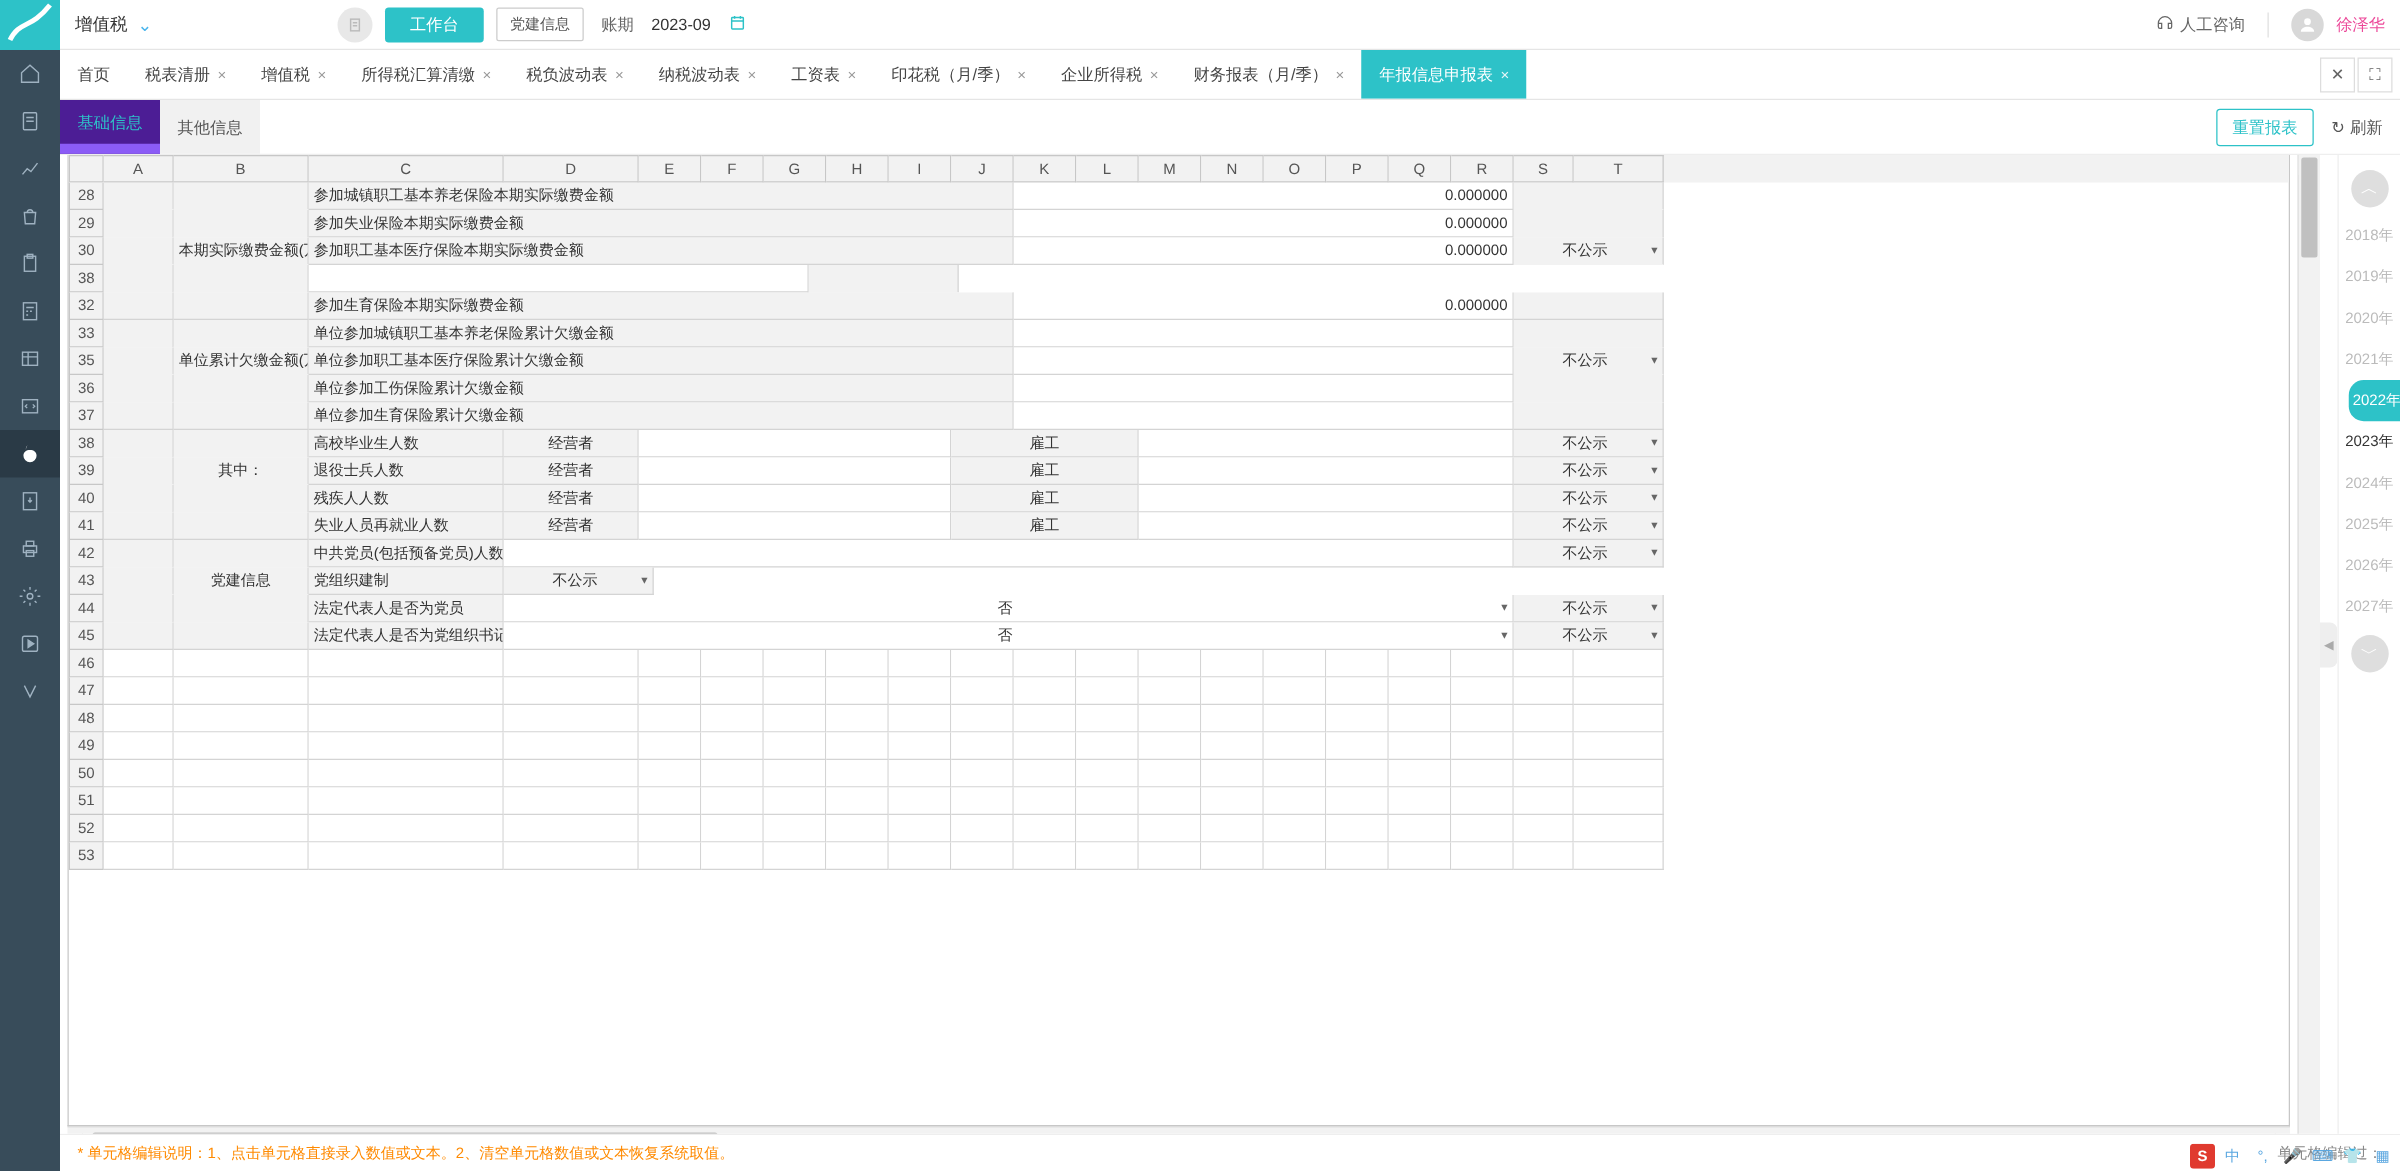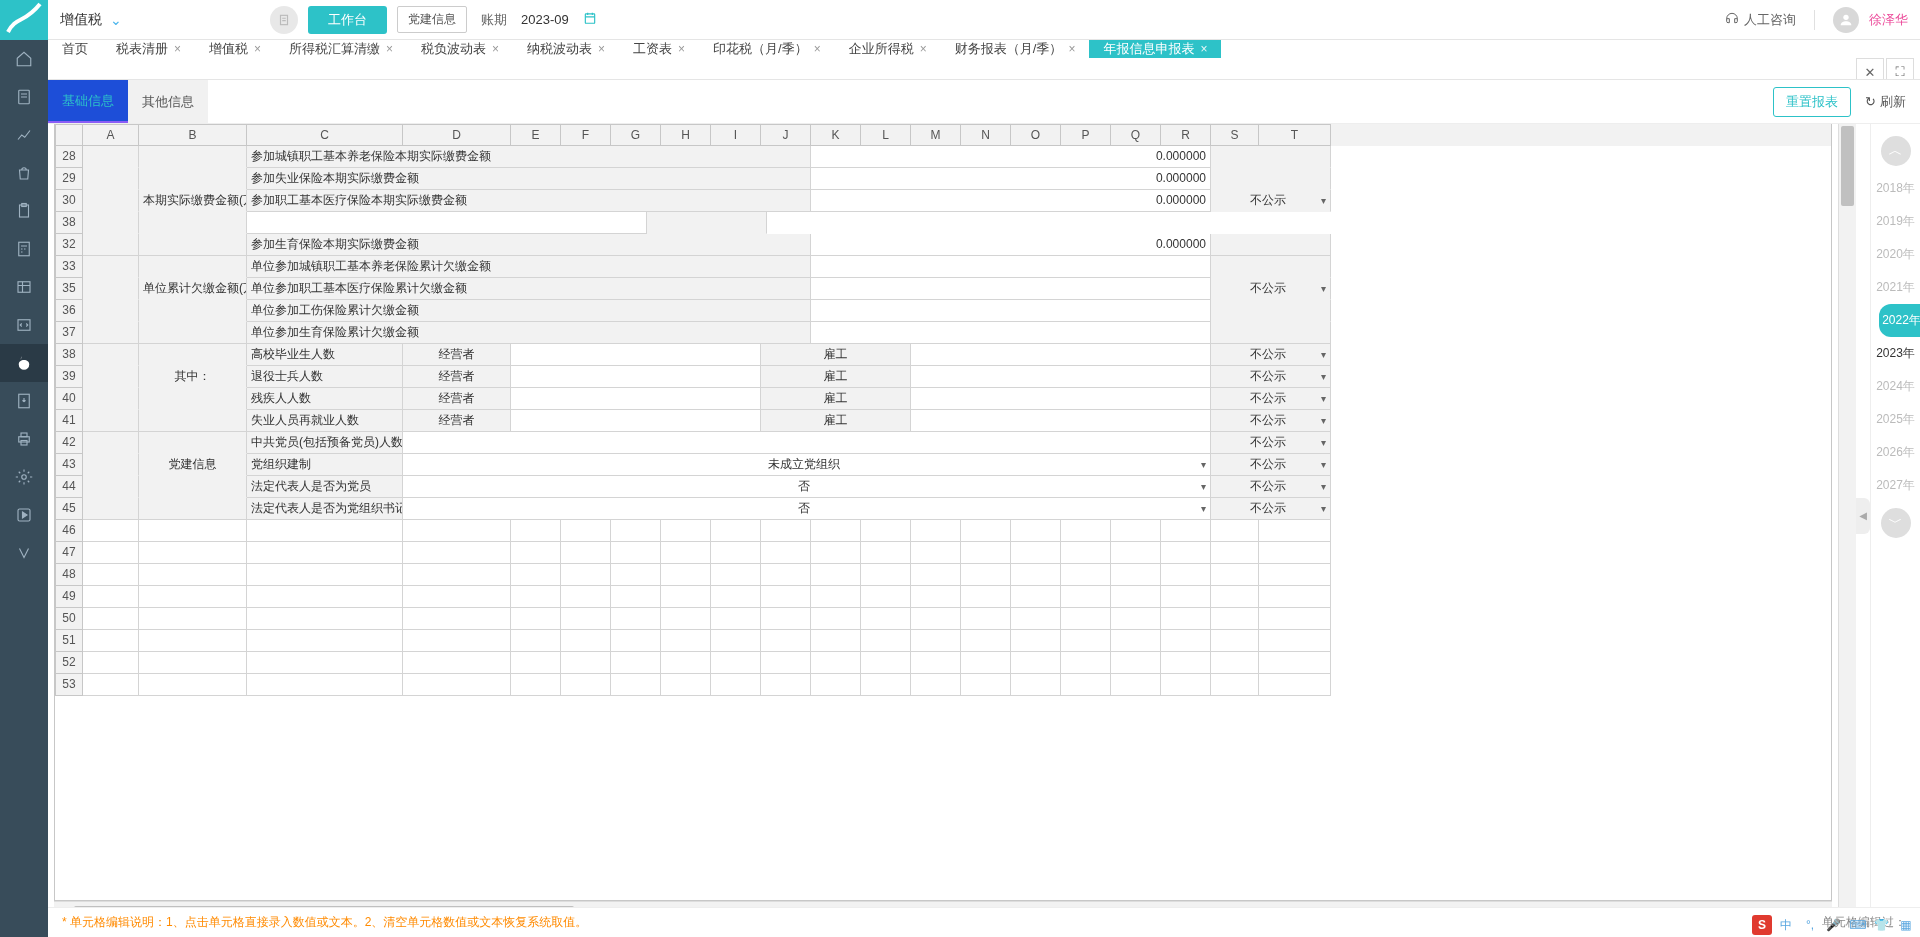--- a/index.html
+++ b/index.html
@@ -22,31 +22,31 @@
 .btn-outline { background: #fff; border: 1px solid #ccc; padding: 4px 10px; border-radius: 2px; font-size: 12px; cursor: pointer; color: #555; }
 .period-label { margin-left: 4px; color: #666; font-size: 13px; }
 .period-val { color: #333; margin-left: 4px; }
 .cal-icon { color: #2dc2c8; margin-left: 4px; }
 .spacer { flex: 1; }
 .consult { display: flex; align-items: center; gap: 4px; color: #666; cursor: pointer; font-size: 13px; }
 .avatar { width: 26px; height: 26px; border-radius: 50%; background: #d8d8d8; display:flex; align-items:center; justify-content:center; color:#fff;}
 .user-name { color: #ec4899; font-size: 13px; }
 .divider { width:1px; height:20px; background:#e0e0e0; margin:0 8px;}
 
-.tabs { height: 40px; background: #fff; border-bottom: 1px solid #e5e5e5; display: flex; align-items: stretch; padding: 0; overflow:hidden;flex-direction:column;}
+.tabs { height: 40px; background: #fff; border-bottom: 1px solid #e5e5e5; display: flex; align-items: stretch; padding: 0; overflow:hidden;}
 .tab { display: flex; align-items: center; padding: 0 14px; gap: 6px; color: #444; font-size: 13px; cursor: pointer; border:none; background:transparent;}
 .tab.active { background: #2dc2c8; color: #fff; }
 .tab .close { color: #999; font-size: 12px; }
 .tab.active .close { color: #e8f7f8; }
 .tabs-right { margin-left: auto; display:flex; align-items:center; padding:0 6px; gap:2px;}
 .tab-ctrl { width:28px; height:28px; display:flex; align-items:center; justify-content:center; border:1px solid #ddd; color:#666; cursor:pointer; background:#fff;}
 
 .subtabs-bar { height: 44px; background: #fff; display: flex; align-items: center; padding: 0 14px 0 0; border-bottom: 1px solid #eee; position:relative;}
 .subtab { padding: 8px 14px; font-size: 13px; cursor: pointer; color: #555; height:100%; display:flex; align-items:center;}
-.subtab.active { color: #2dc2c8; background: #1d4ed8; border-bottom: 2px solid #8b5cf6; }
+.subtab.active { color: #2dc2c8; background: #4c1d95; border-bottom: 8px solid #8b5cf6; }
 .subtab.inactive { background: #f1f1f1; }
 .subtabs-bar .spacer { flex: 1; }
 .btn-reset { border: 1px solid #2dc2c8; background: #fff; color: #2dc2c8; padding: 5px 12px; border-radius: 3px; font-size: 13px; cursor: pointer; }
 .btn-refresh { display:flex; align-items:center; gap:4px; color:#555; cursor:pointer; margin-left:14px; font-size:13px;}
 
 .sheet-wrap { flex: 1; position: relative; background: #fff; display:flex; min-height:0;}
 .sheet-scroll { flex:1; overflow:hidden; position:relative; padding:0 6px 6px 6px;}
 .grid-container { position:relative; height:100%; border:1px solid #c7c7c7; border-top:none;}
 
 .col-headers { display:flex; height:22px; background:#f2f2f2;}
@@ -443,23 +443,20 @@
               <div class="cell " style="width: 808px;"></div>
               <div class="cell ro center dd" style="width: 120px;">
                 <span style="flex: 1 1 0%; text-align: center;">不公示</span>
               </div>
             </div>
             <div class="row">
               <div class="rh">43</div>
               <div class="cell head" style="width: 56px; border-bottom: 1px solid rgb(242, 242, 242);"></div>
               <div class="cell head center" style="width: 108px; border-bottom: 1px solid rgb(242, 242, 242);">党建信息</div>
               <div class="cell head" style="width: 156px;">党组织建制</div>
-              <div class="cell center dd" style="width: 808px;">
-                <span style="flex: 1 1 0%; text-align: center;">未成立党组织</span>
-              </div>
               <div class="cell ro center dd" style="width: 120px;">
                 <span style="flex: 1 1 0%; text-align: center;">不公示</span>
               </div>
             </div>
             <div class="row">
               <div class="rh">44</div>
               <div class="cell head" style="width: 56px; border-bottom: 1px solid rgb(242, 242, 242);"></div>
               <div class="cell head center" style="width: 108px; border-bottom: 1px solid rgb(242, 242, 242);"></div>
               <div class="cell head" style="width: 156px;">法定代表人是否为党员</div>
               <div class="cell center dd" style="width: 808px;">

